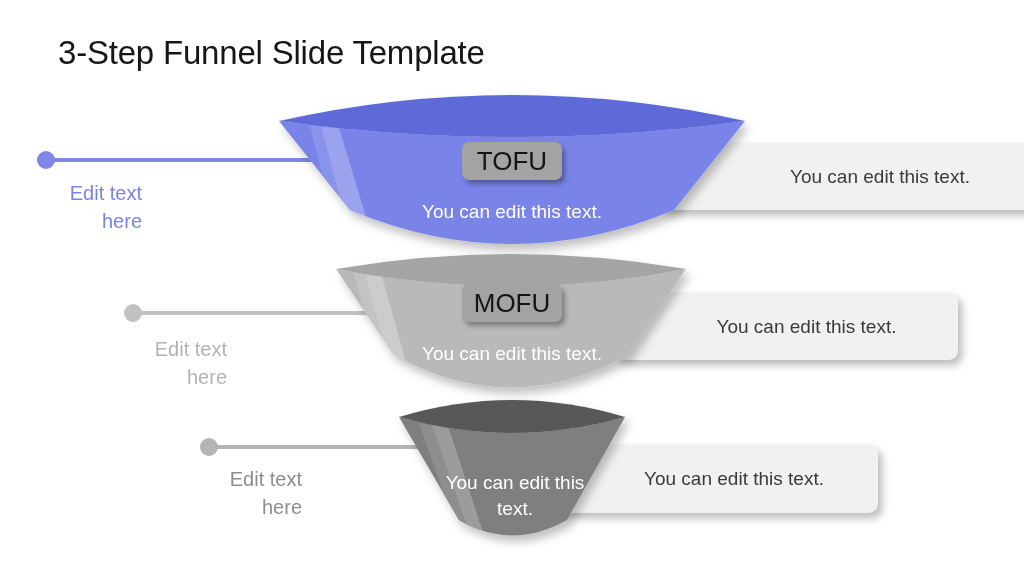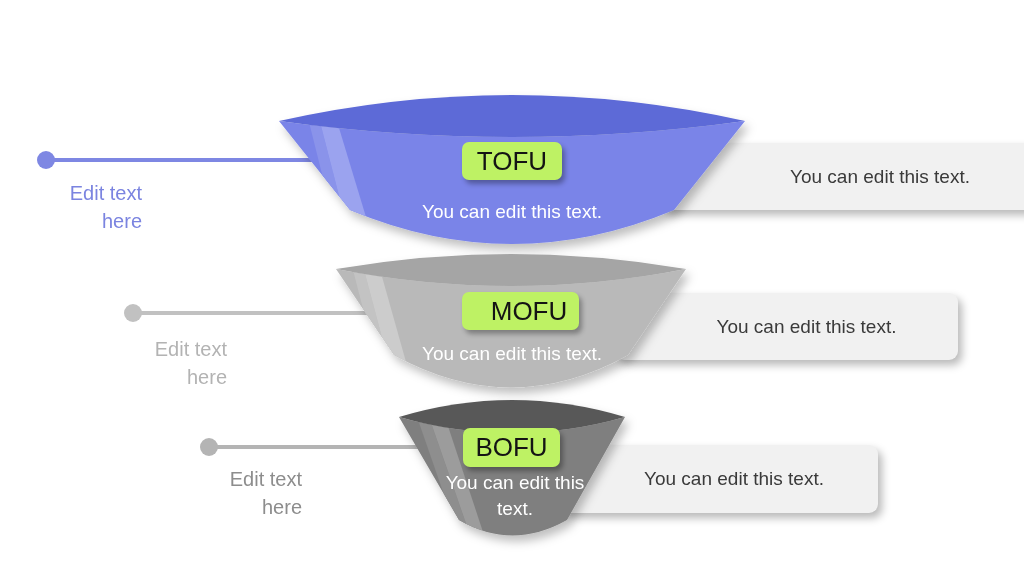--- a/index.html
+++ b/index.html
@@ -15,47 +15,48 @@
   .callout{
     position:absolute;background:#f1f1f1;border-radius:9px;z-index:0;
     box-shadow:4px 5px 8px rgba(0,0,0,.28);
     display:flex;align-items:center;justify-content:center;
     font-size:19px;color:#3a3a3a;
   }
   .callout-1{left:660px;top:143px;width:320px;height:67px;padding-left:60px;box-sizing:content-box;}
   .callout-2{left:615px;top:293px;width:303px;height:67px;padding-left:40px;}
   .callout-3{left:560px;top:445px;width:288px;height:68px;padding-left:30px;}
   .chip{
-    position:absolute;background:#bef264;border-radius:7px;z-index:2;
+    position:absolute;background:#a3a3a3;border-radius:7px;z-index:2;
     box-shadow:3px 4px 5px rgba(0,0,0,.32);
     display:flex;align-items:center;justify-content:center;
     font-size:26px;color:#141414;
   }
   .chip-1{left:462px;top:142px;width:100px;height:38px;}
-  .chip-2{left:462px;top:292px;width:100px;height:38px;padding-left:17px;}
+  .chip-2{left:462px;top:284px;width:100px;height:38px;}
   .chip-3{left:463px;top:428px;width:97px;height:39px;}
   .ftext{
     position:absolute;z-index:2;color:#ffffff;font-size:19px;line-height:26px;
     text-align:center;
   }
   .ftext-1{left:387px;top:199px;width:250px;}
   .ftext-2{left:387px;top:341px;width:250px;}
   .ftext-3{left:442px;top:470px;width:146px;}
   .edit-label{
     position:absolute;z-index:2;font-size:20px;line-height:28px;width:100px;text-align:right;
   }
   .edit-1{left:42px;top:179px;}
   .edit-2{left:127px;top:335px;}
   .edit-3{left:202px;top:465px;}
 </style>
 </head>
 <body>
 
 <div class="slide">
 
+  <div class="title">3-Step Funnel Slide Template</div>
 
   <div class="callout callout-1">
     <span>You can edit this text.</span>
   </div>
   <div class="callout callout-2">
     <span>You can edit this text.</span>
   </div>
   <div class="callout callout-3">
     <span>You can edit this text.</span>
   </div>
@@ -116,23 +117,20 @@
       <path d="M 399 417 Q 512 383 625 417 Q 512 449 399 417 Z" fill="#595959"></path>
     </g>
   </svg>
 
   <div class="chip chip-1">
     <span>TOFU</span>
   </div>
   <div class="chip chip-2">
     <span>MOFU</span>
   </div>
-  <div class="chip chip-3">
-    <span>BOFU</span>
-  </div>
 
   <div class="ftext ftext-1">You can edit this text.</div>
   <div class="ftext ftext-2">You can edit this text.</div>
   <div class="ftext ftext-3">You can edit this text.</div>
 
   <div class="edit-label edit-1" style="color: rgb(123, 132, 224);">Edit text here</div>
   <div class="edit-label edit-2" style="color: rgb(179, 179, 179);">Edit text here</div>
   <div class="edit-label edit-3" style="color: rgb(141, 141, 141);">Edit text here</div>
 
 </div>

